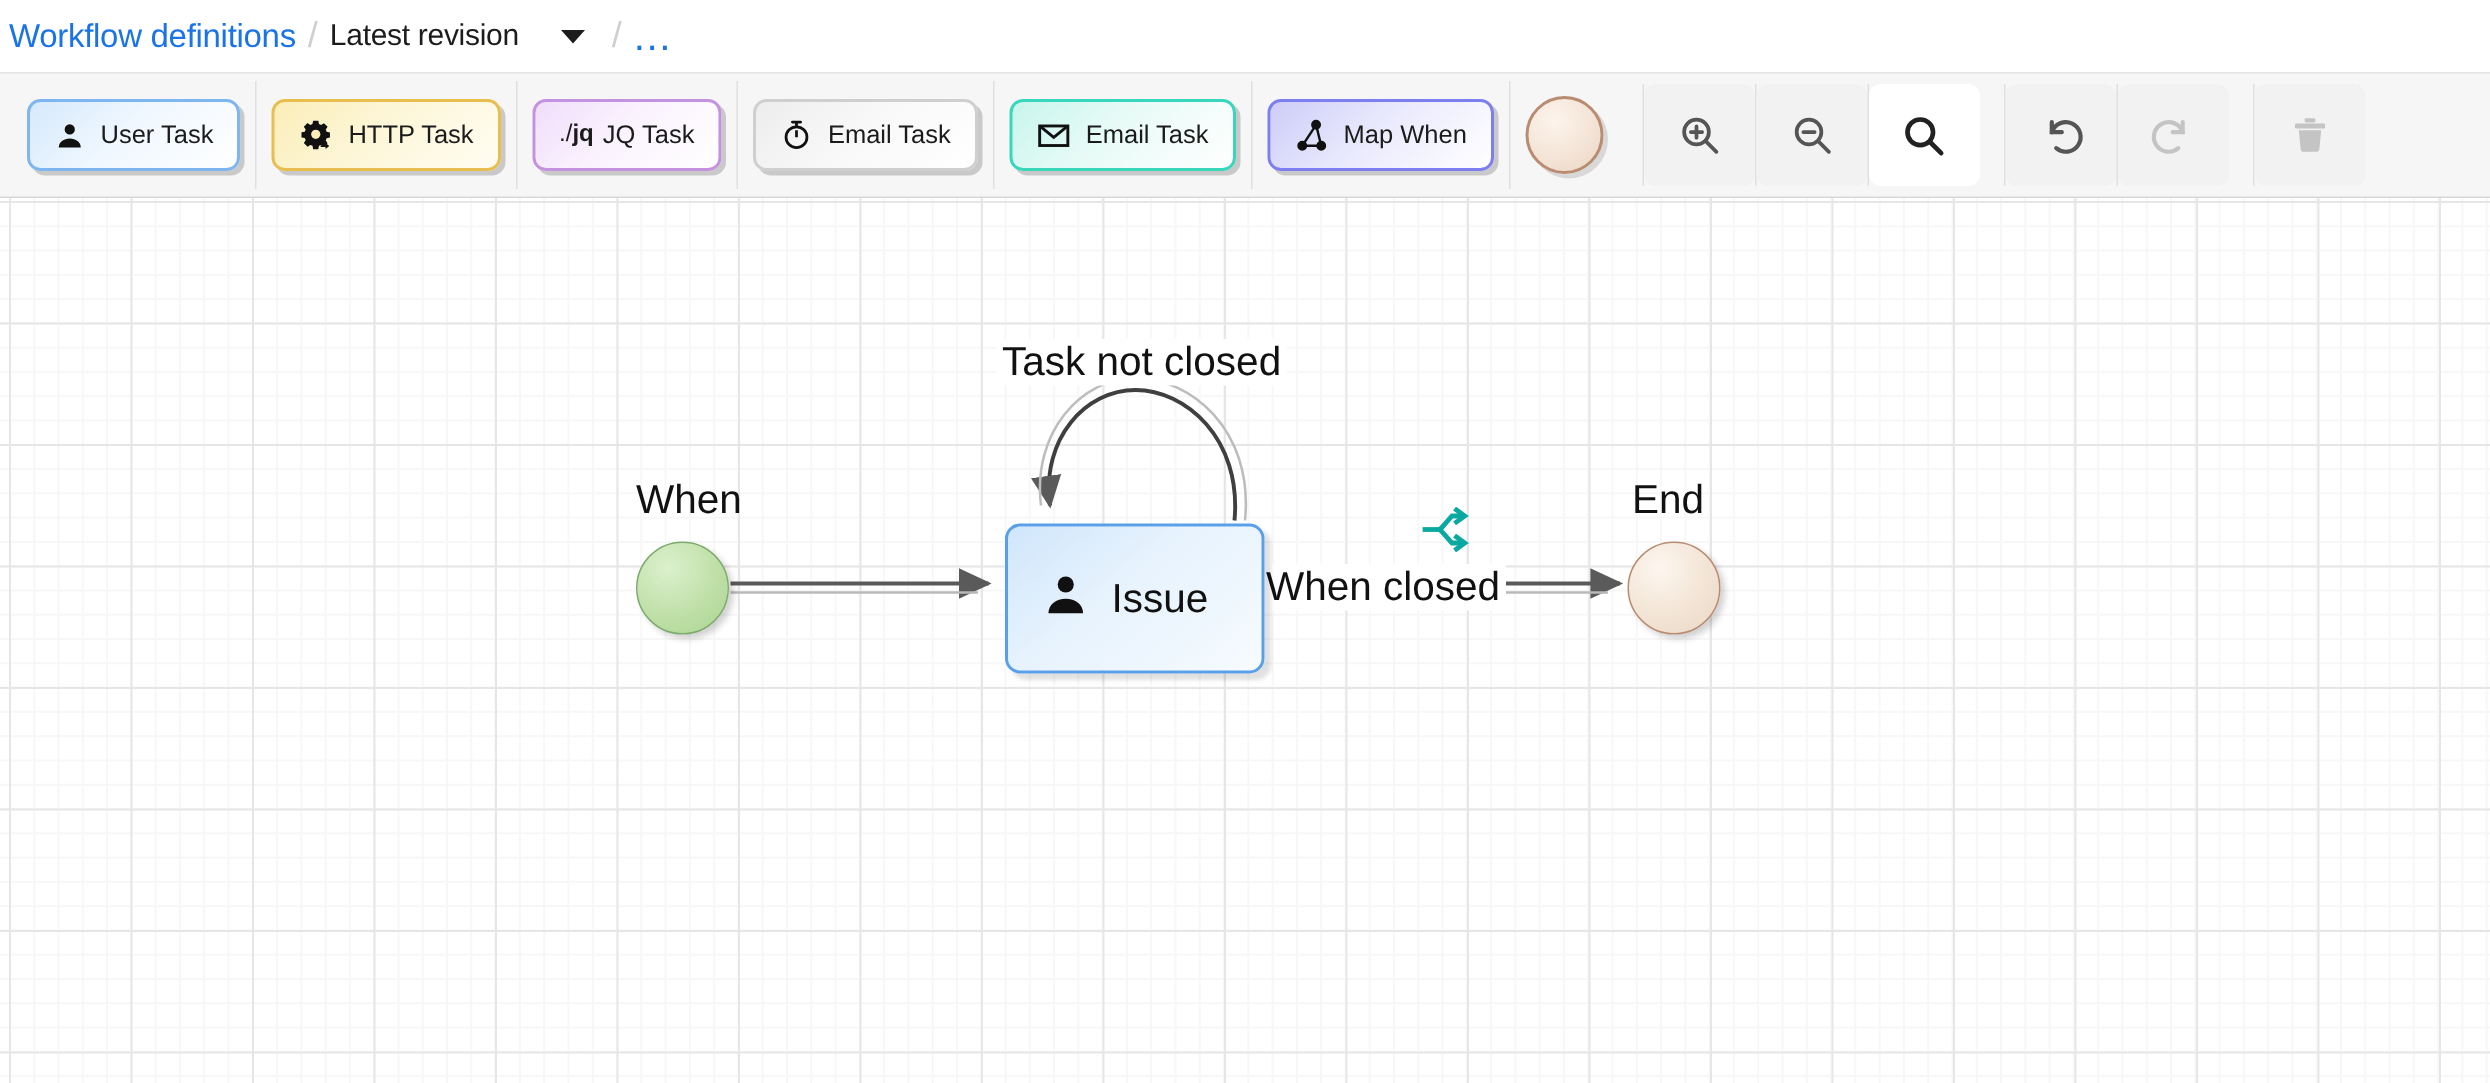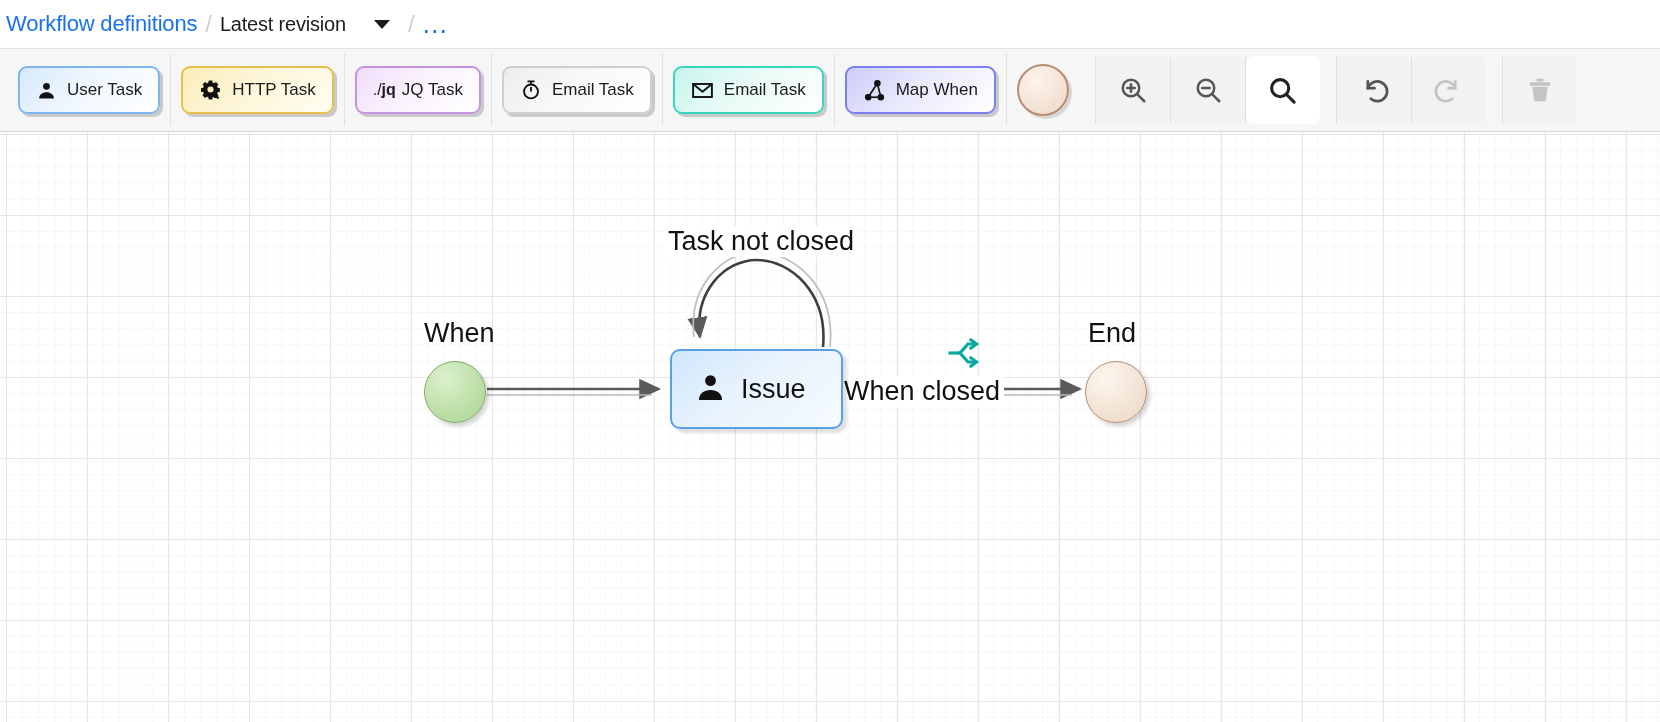--- a/index.html
+++ b/index.html
@@ -176,21 +176,21 @@
     border: 1px solid #7faa6e;
     background: radial-gradient(circle at 34% 28%, #dcf0cd 0%, #bfe0a8 55%, #a9d492 100%);
   }
   .gn-end {
     border: 1px solid #b98c72;
     background: radial-gradient(circle at 34% 28%, #fdf6ef 0%, #f2e3d4 58%, #ead8c7 100%);
   }
 
   #issue-node {
     position: absolute;
-    width: 173px; height: 80px;
+    width: 173px; height: 100px;
     border: 2px solid #5aa0e8;
     border-radius: 10px;
     background: linear-gradient(140deg, #cfe6fb 0%, #e6f2fd 40%, #f6fbff 100%);
     display: flex;
     align-items: center;
     gap: 14px;
     padding-left: 22px;
     cursor: pointer;
     box-shadow: 4px 4px 3px rgba(0,0,0,0.12);
   }

